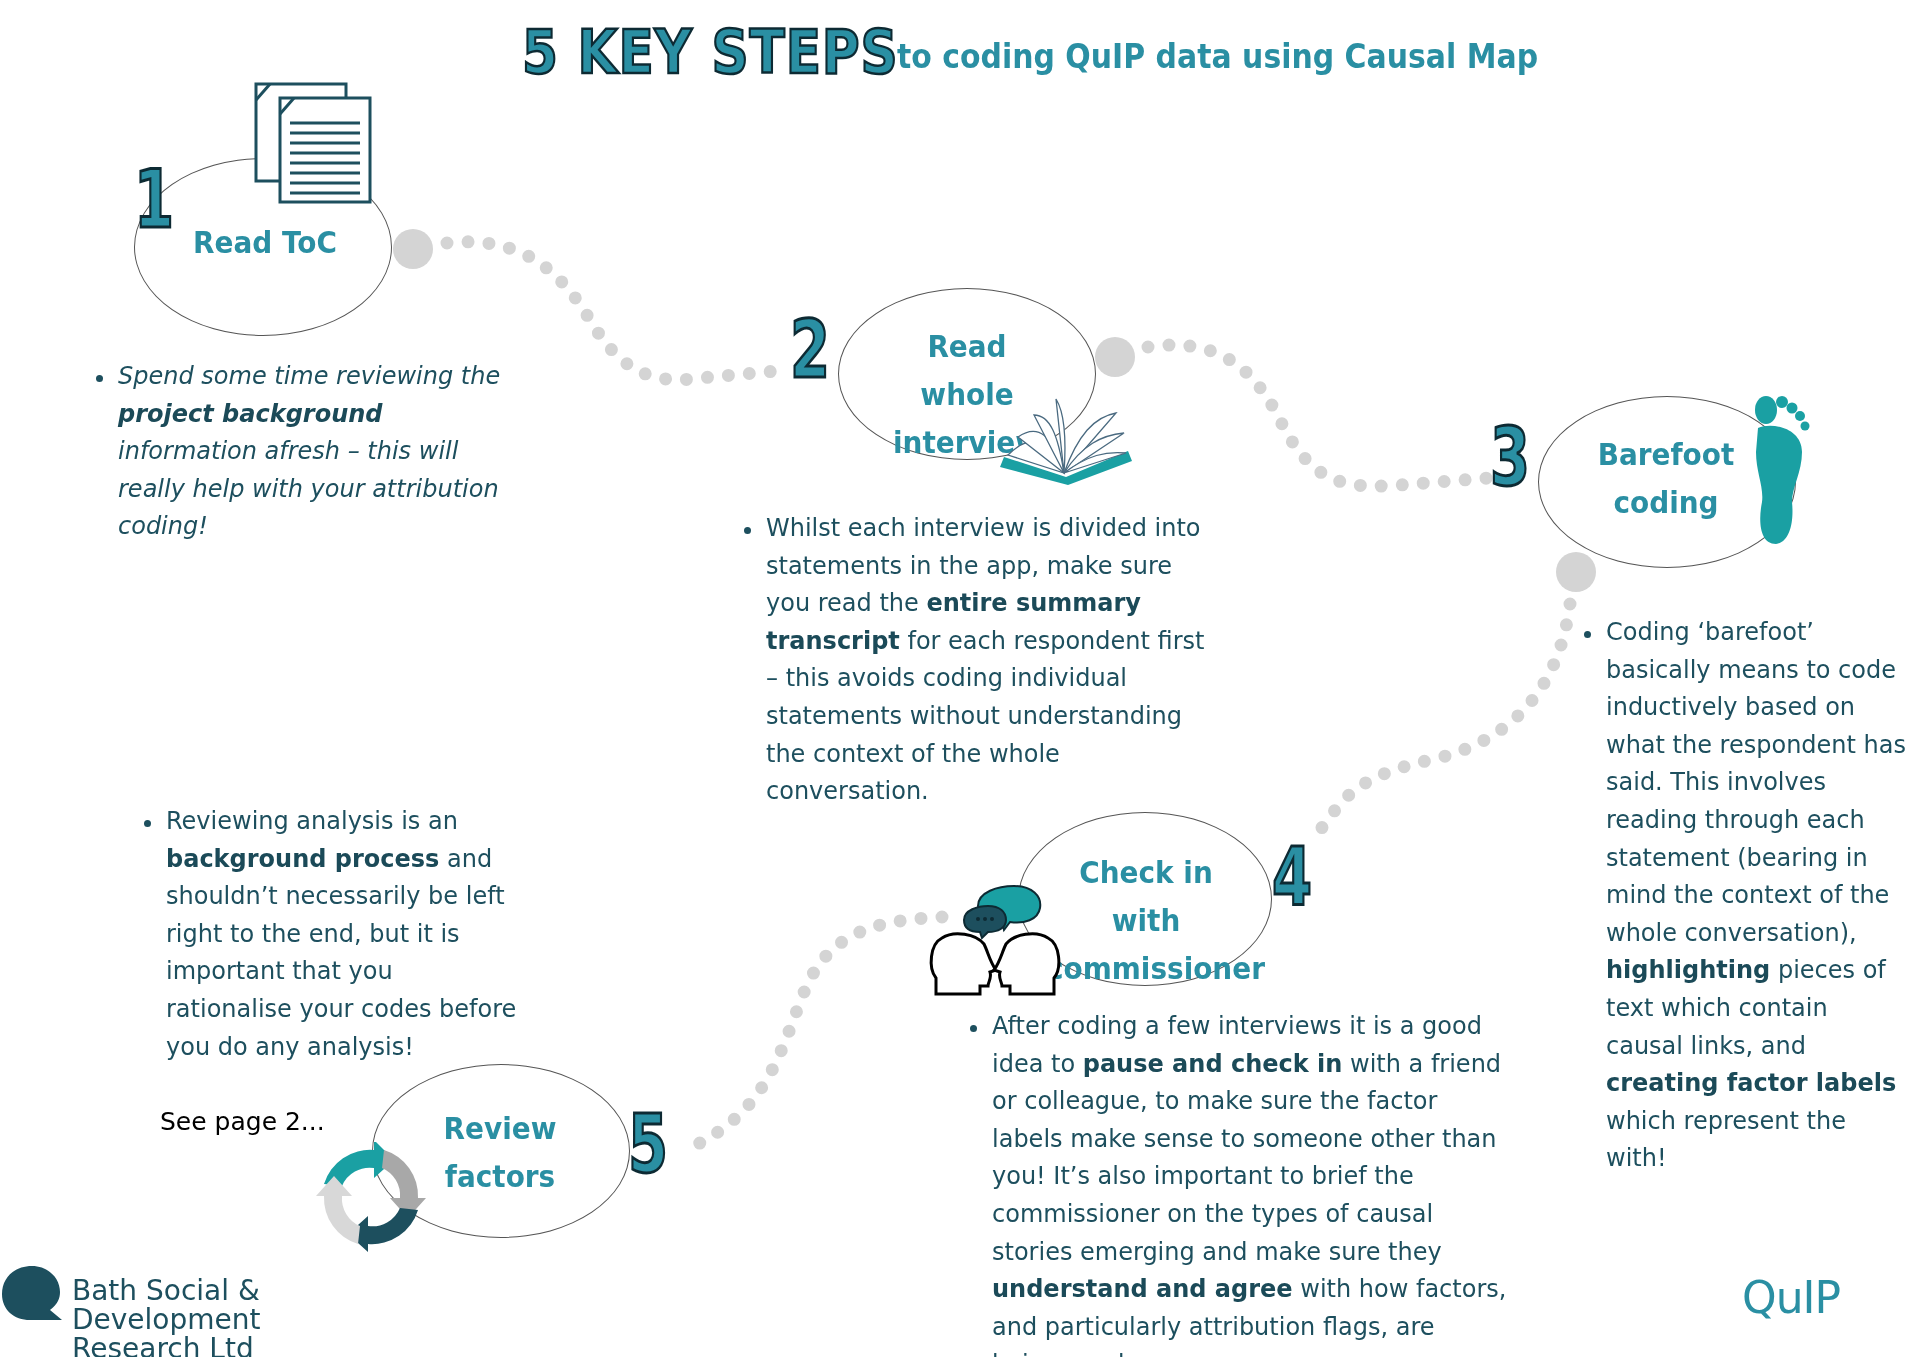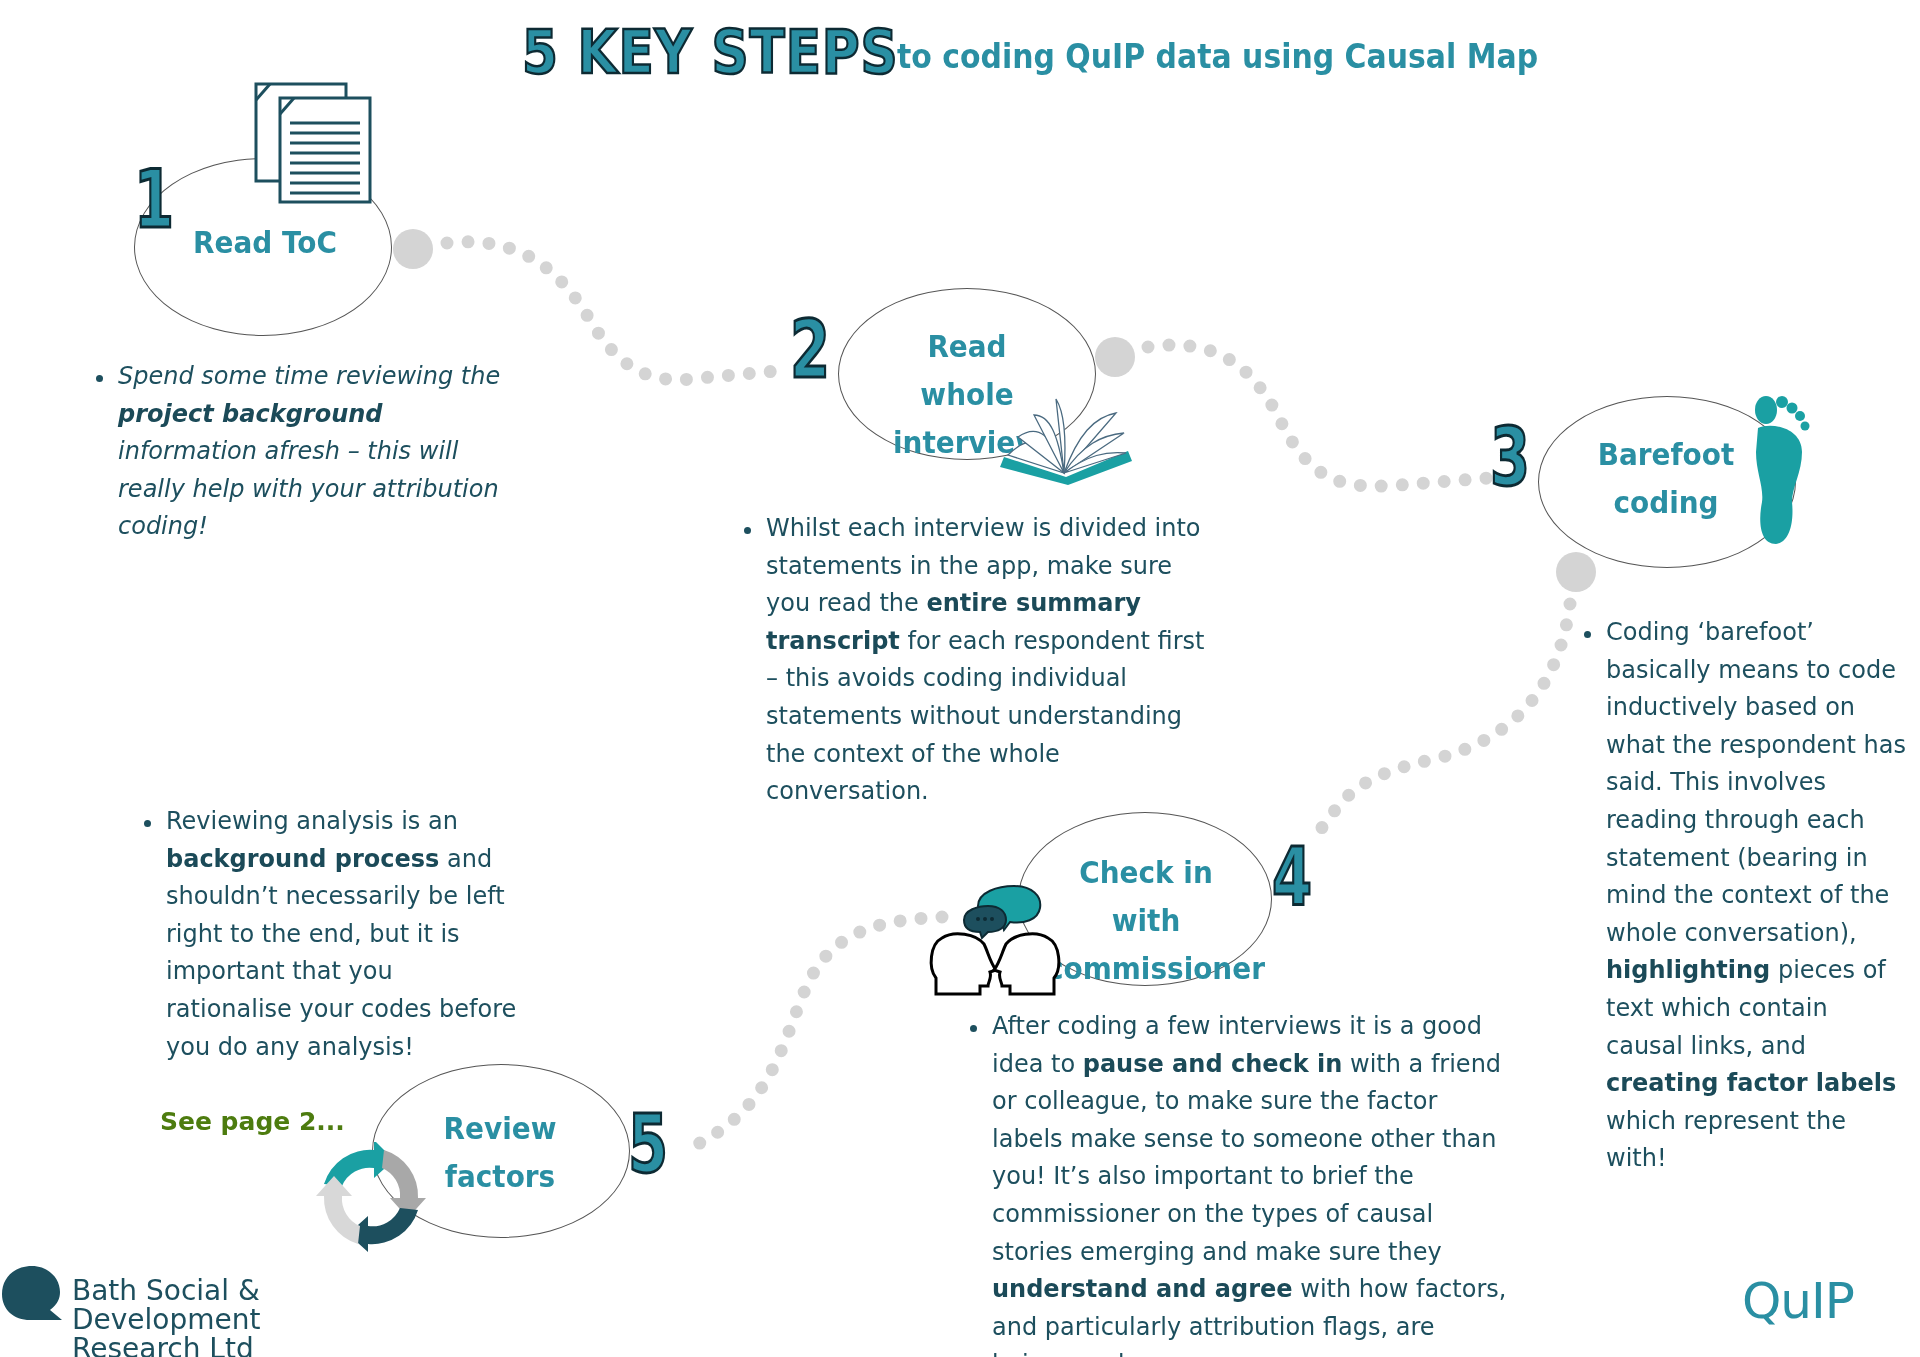--- a/index.html
+++ b/index.html
@@ -15,23 +15,23 @@
   .step-num { position:absolute; font-weight:bold; font-size:80px; color:#2a8fa3;
     -webkit-text-stroke:3px #0d2a33; line-height:1; transform:scaleX(0.72); transform-origin:left top; }
   .step-title { position:absolute; color:#2a8fa3; font-size:31px; font-weight:bold; text-align:center;
     line-height:48px; transform:scaleX(0.9); }
   .bullet-text { position:absolute; font-size:24px; line-height:37.6px; color:#1d4f5e; }
   .bullet-text ul { margin:0; padding-left:24px; }
   .bullet-text li { list-style:none; position:relative; }
   .bullet-text li::before { content:""; position:absolute; left:-22px; top:17px; width:7px; height:7px;
     background:#1d4f5e; border-radius:50%; }
   .bullet-text b { font-weight:bold; color:#1b4a58; }
-  .see-page { left:160px; top:1107px; font-size:25px; font-weight:bold; color:#4d7c0f; }
+  .see-page { left:160px; top:1107px; font-size:25px; font-weight:normal; color:#000000; }
   .bsdr { left:72px; top:1266px; font-size:28px; line-height:29px; color:#1d4f5e; font-weight:normal;margin-top:10px; }
-  .quip { left:1742px; top:1276px; font-size:50px; color:#2a8fa3; letter-spacing:-1px; line-height:1; }
+  .quip { left:1742px; top:1276px; font-size:44px; color:#2a8fa3; letter-spacing:-1px; line-height:1; }
 </style>
 </head>
 <body>
 
 <div class="abs title-big">5 KEY STEPS</div>
 <div class="abs title-sub">to coding QuIP data using Causal Map</div>
 
 <svg class="paths" width="1920" height="1357">
   <g fill="#d4d4d4">
 

